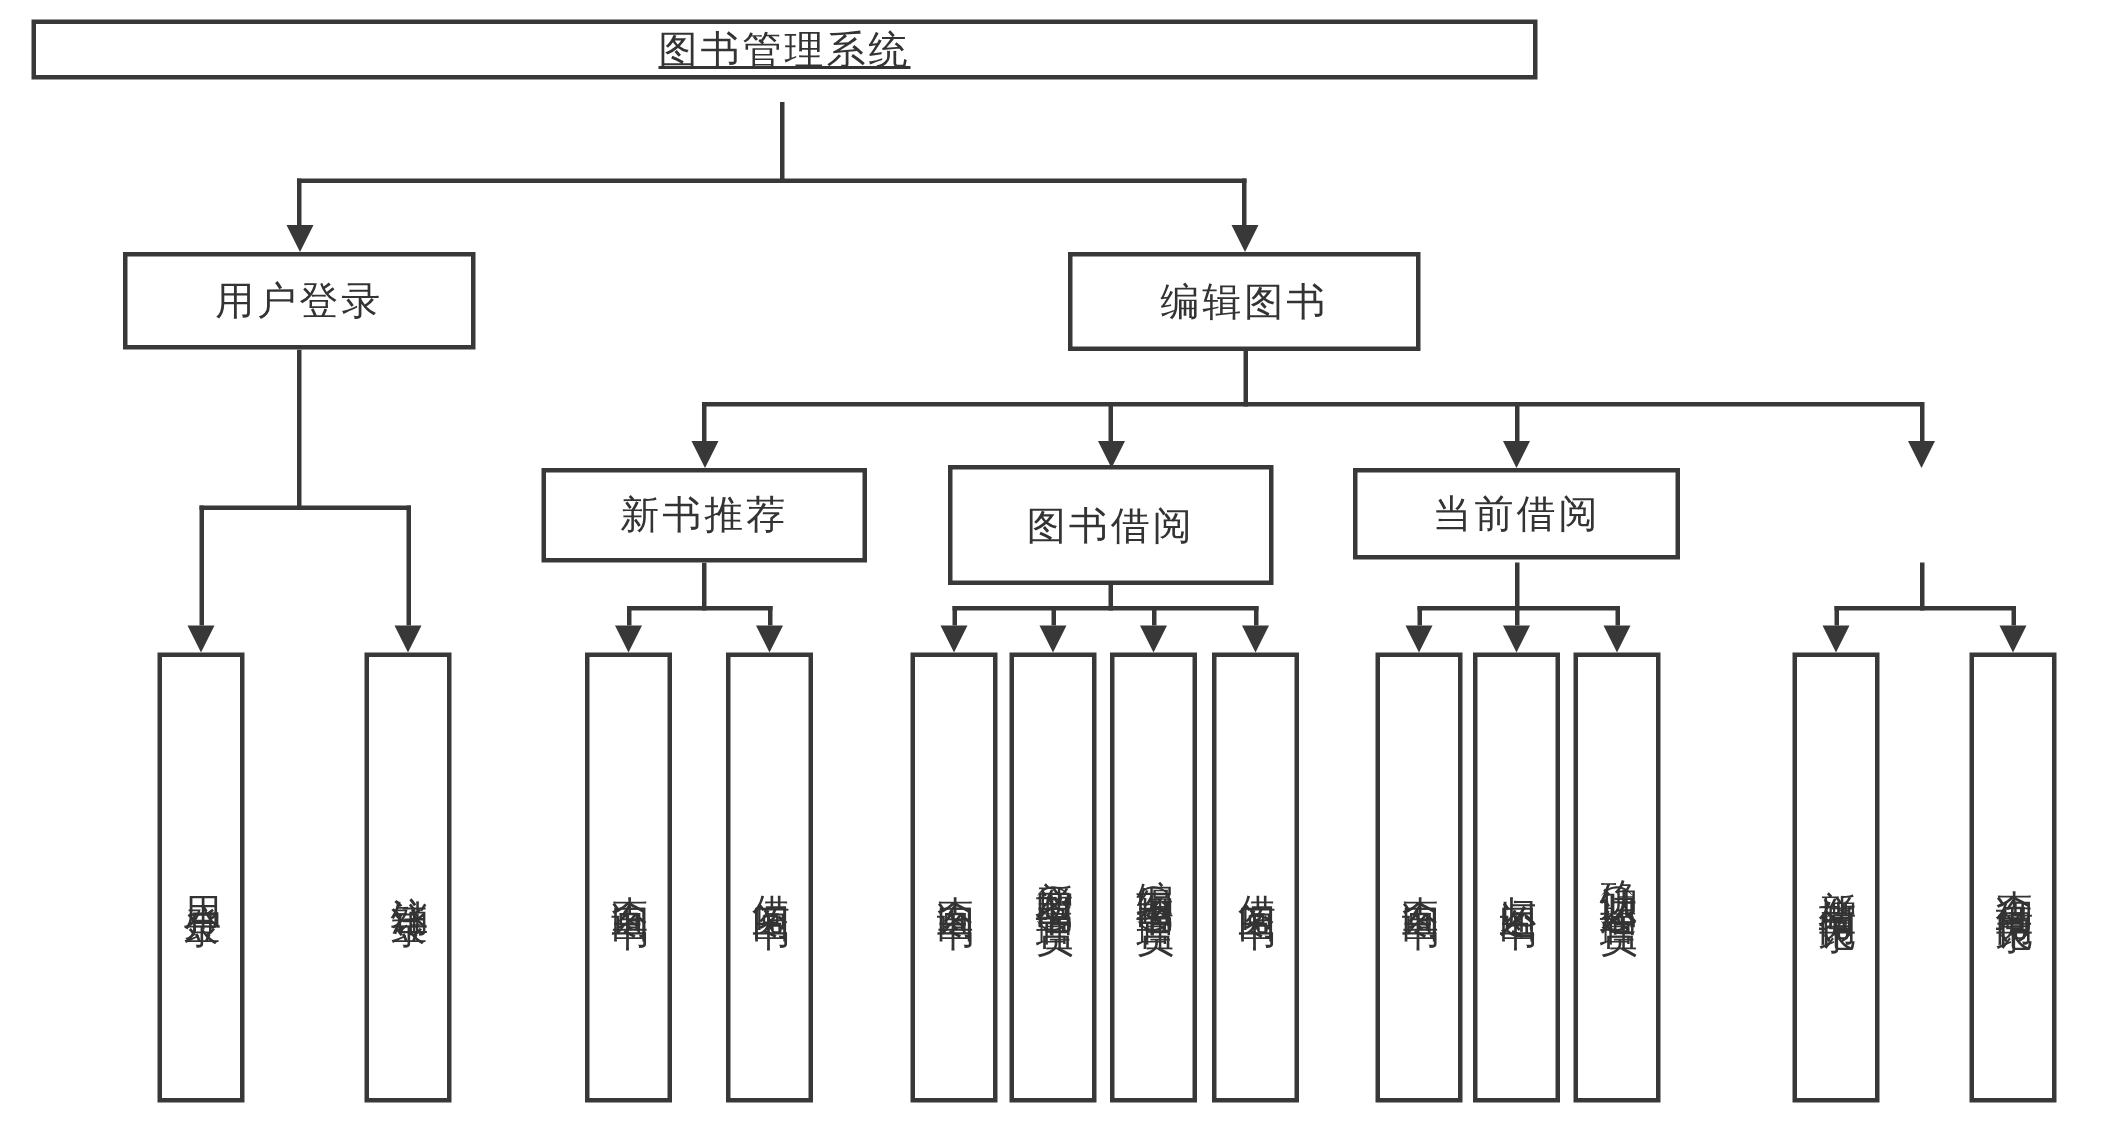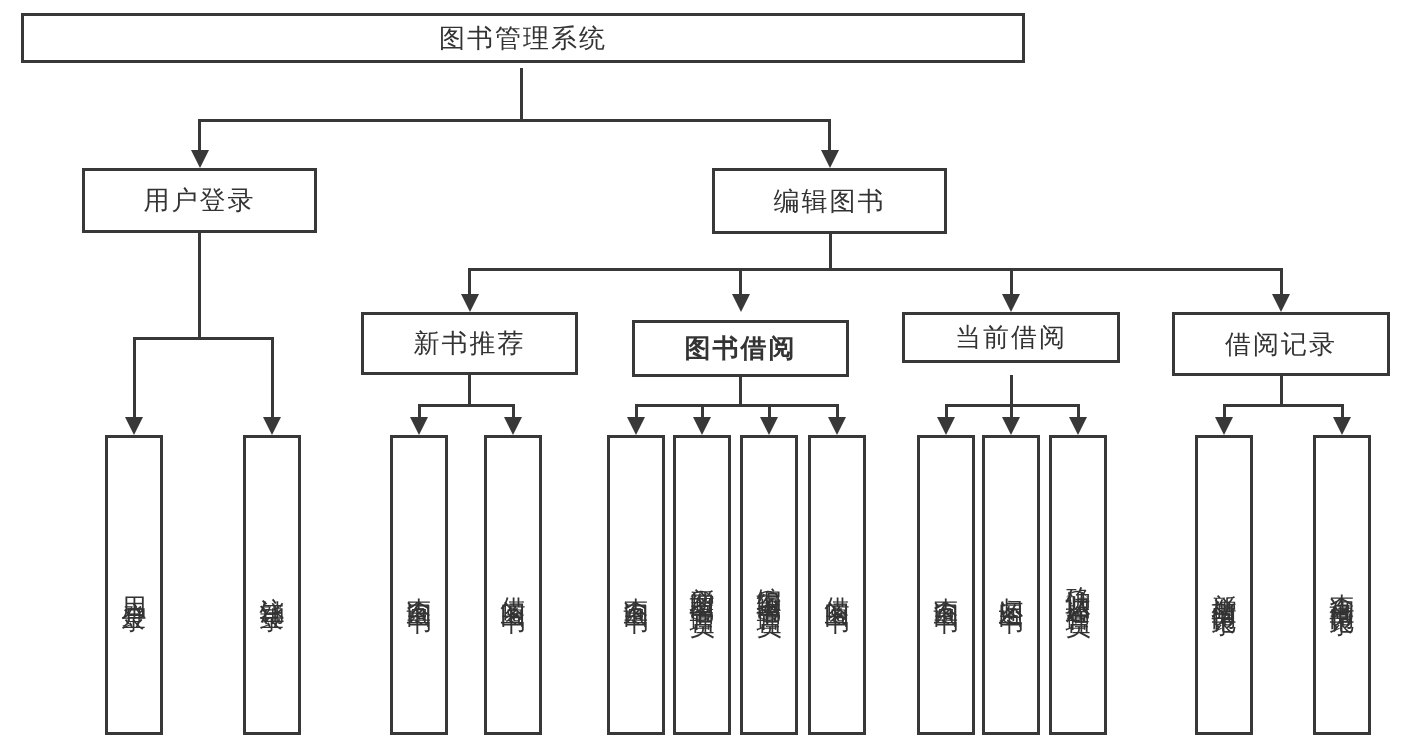--- a/index.html
+++ b/index.html
@@ -88,21 +88,21 @@
     white-space: nowrap;
     z-index: 3;
     text-shadow: 0 0 2px rgba(255,255,255,0.9);
   }
 </style>
 </head>
 <body>
 
 <div id="canvas">
 
-  <div class="hbox" style="left:21px; top:13px; width:1004px; height:50px;">
+  <div class="hbox" style="left:21px; top:13px; width:1004px; height:40px;text-decoration:underline;">
     <span>图书管理系统</span>
   </div>
 
   <div class="vline" style="left:519.5px; top:68px; height:54px;"></div>
   <div class="hline" style="left:198px; top:119px; width:633px;"></div>
   <div class="arrow" style="left:198px; top:119px; height:31px;"></div>
   <div class="arrow" style="left:828px; top:119px; height:31px;"></div>
 
   <div class="hbox" style="left:82px; top:168px; width:235px; height:65px;">
     <span>用户登录</span>
@@ -119,28 +119,25 @@
   <div class="vline" style="left:828.5px; top:234px; height:37px;"></div>
   <div class="hline" style="left:468px; top:268px; width:814px;"></div>
   <div class="arrow" style="left:468px; top:268px; height:26px;"></div>
   <div class="arrow" style="left:739px; top:268px; height:26px;"></div>
   <div class="arrow" style="left:1009.5px; top:268px; height:26px;"></div>
   <div class="arrow" style="left:1279.5px; top:268px; height:26px;"></div>
 
   <div class="hbox" style="left:361px; top:312px; width:217px; height:63px;">
     <span>新书推荐</span>
   </div>
-  <div class="hbox" style="left:632px; top:320px; width:217px; height:57px;font-weight:bold;">
+  <div class="hbox" style="left:632px; top:310px; width:217px; height:80px;">
     <span>图书借阅</span>
   </div>
-  <div class="hbox" style="left:902px; top:312px; width:218px; height:51px;text-align:right;">
+  <div class="hbox" style="left:902px; top:312px; width:218px; height:61px;text-align:right;">
     <span>当前借阅</span>
-  </div>
-  <div class="hbox" style="left:1172px; top:312px; width:218px; height:64px;">
-    <span>借阅记录</span>
   </div>
 
   <div class="vline" style="left:468px; top:375px; height:32px;"></div>
   <div class="hline" style="left:417.5px; top:404px; width:97px;"></div>
   <div class="arrow" style="left:417.5px; top:404px; height:13px;"></div>
   <div class="arrow" style="left:511.5px; top:404px; height:13px;"></div>
 
   <div class="vline" style="left:739px; top:375px; height:32px;"></div>
   <div class="hline" style="left:634.5px; top:404px; width:204px;"></div>
   <div class="arrow" style="left:634.5px; top:404px; height:13px;"></div>

